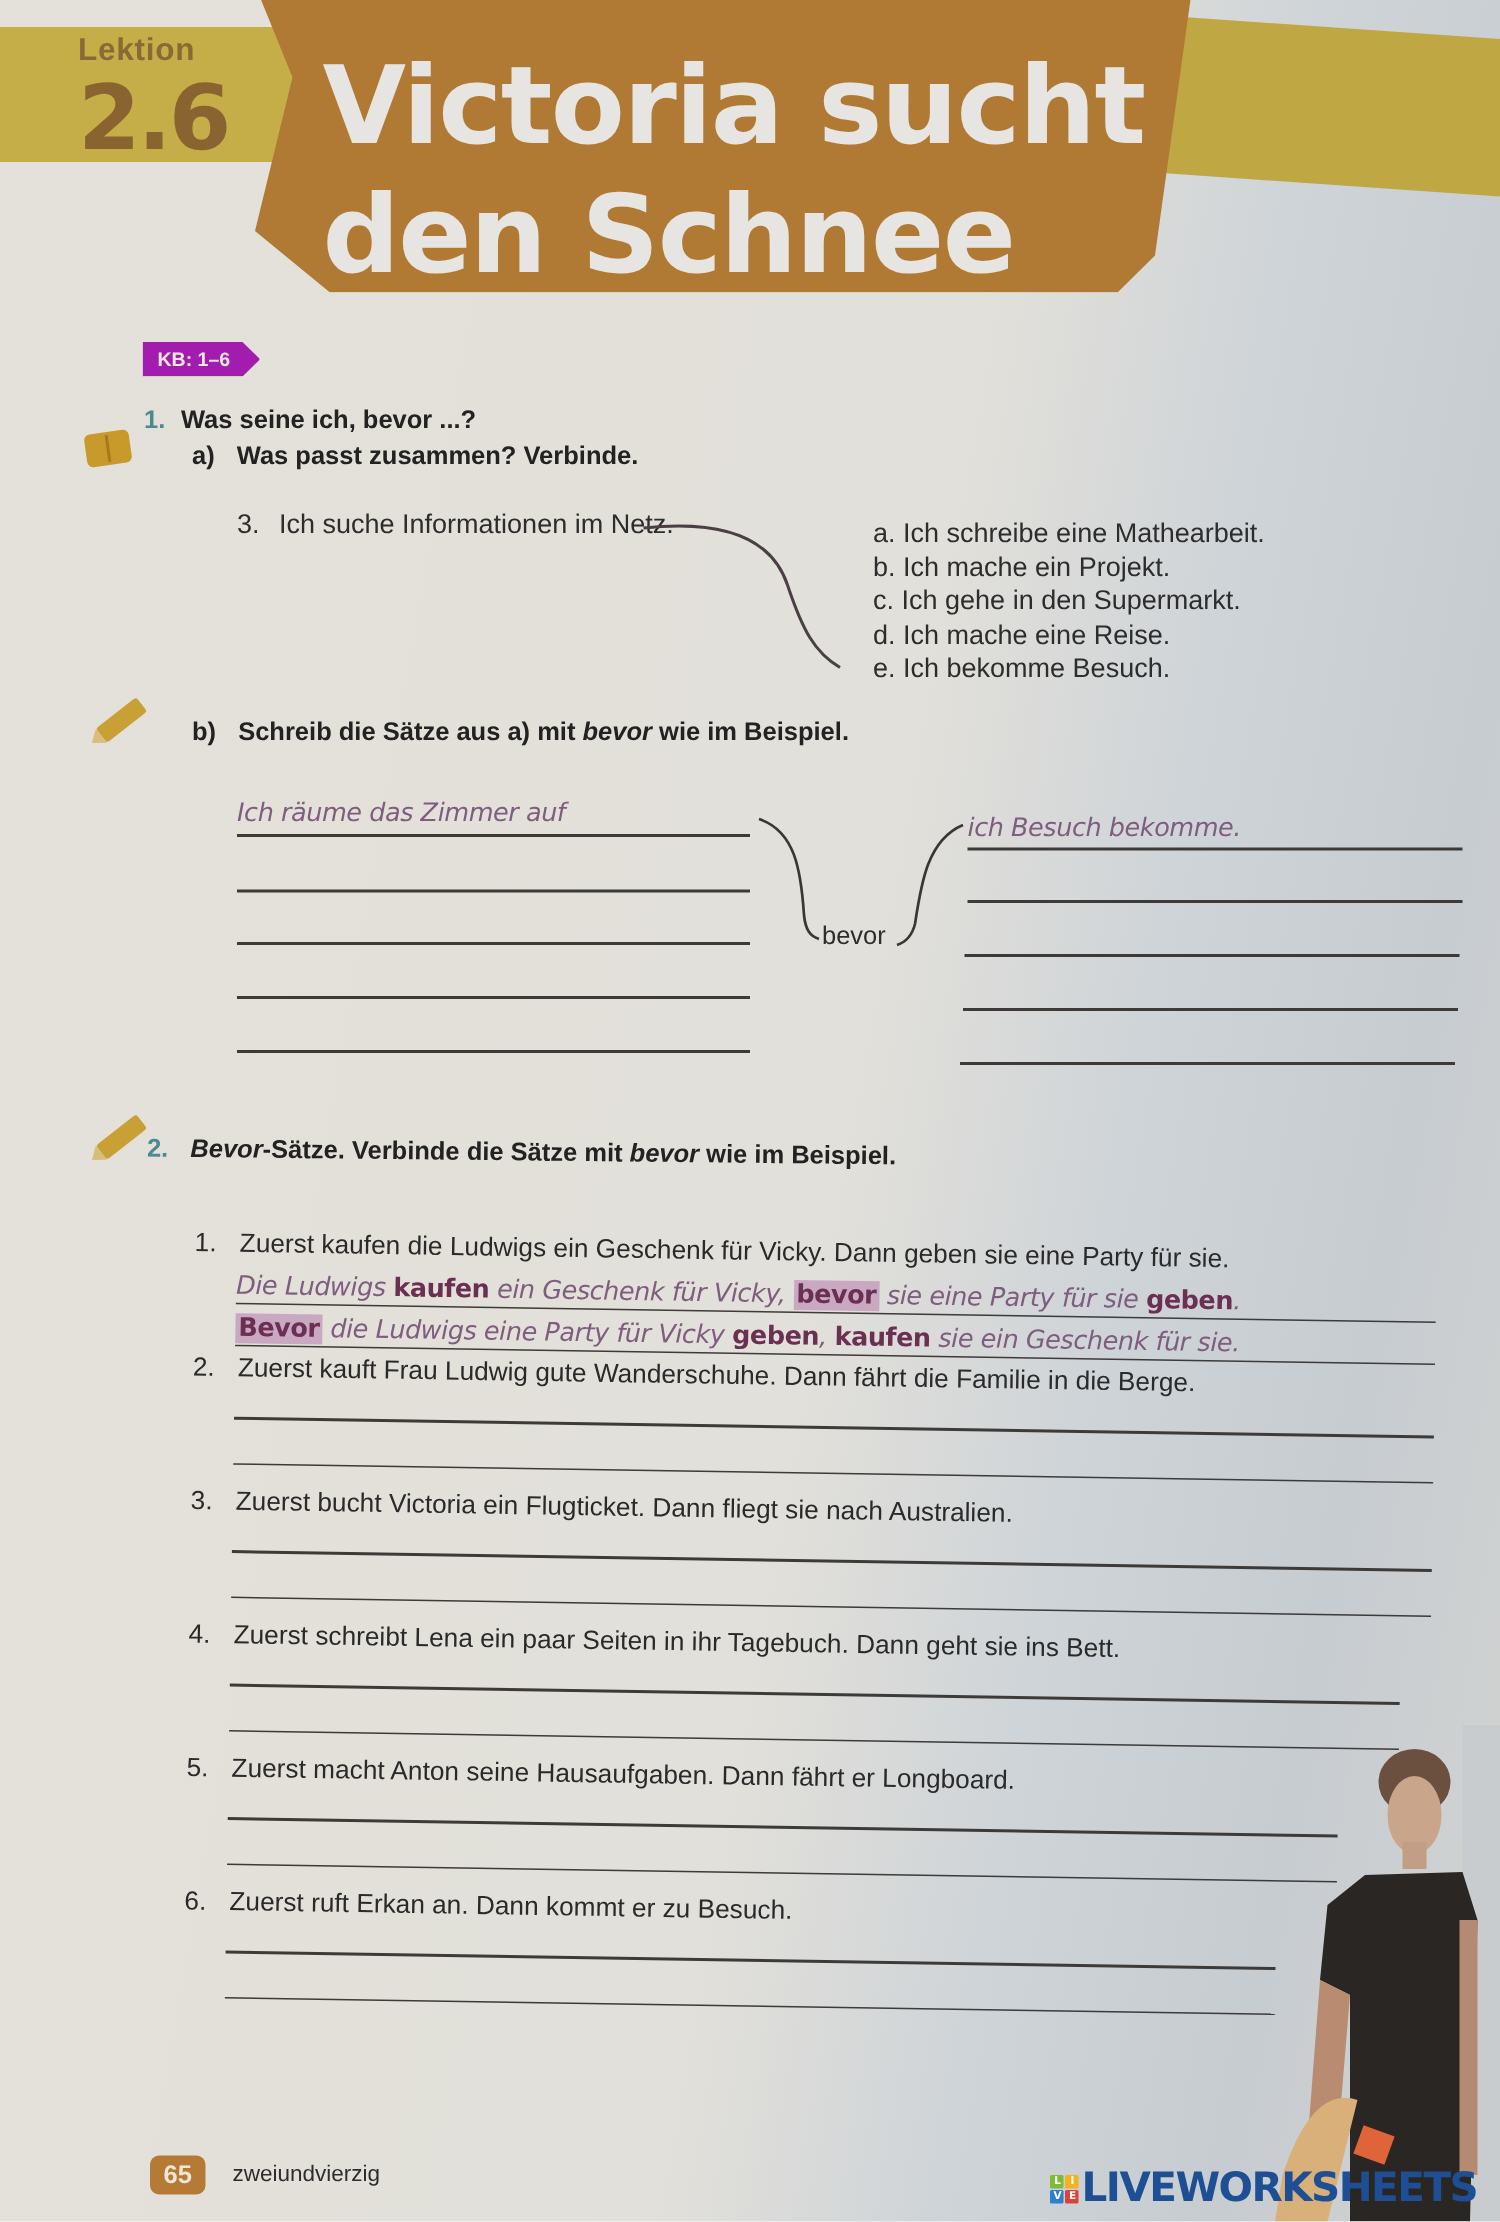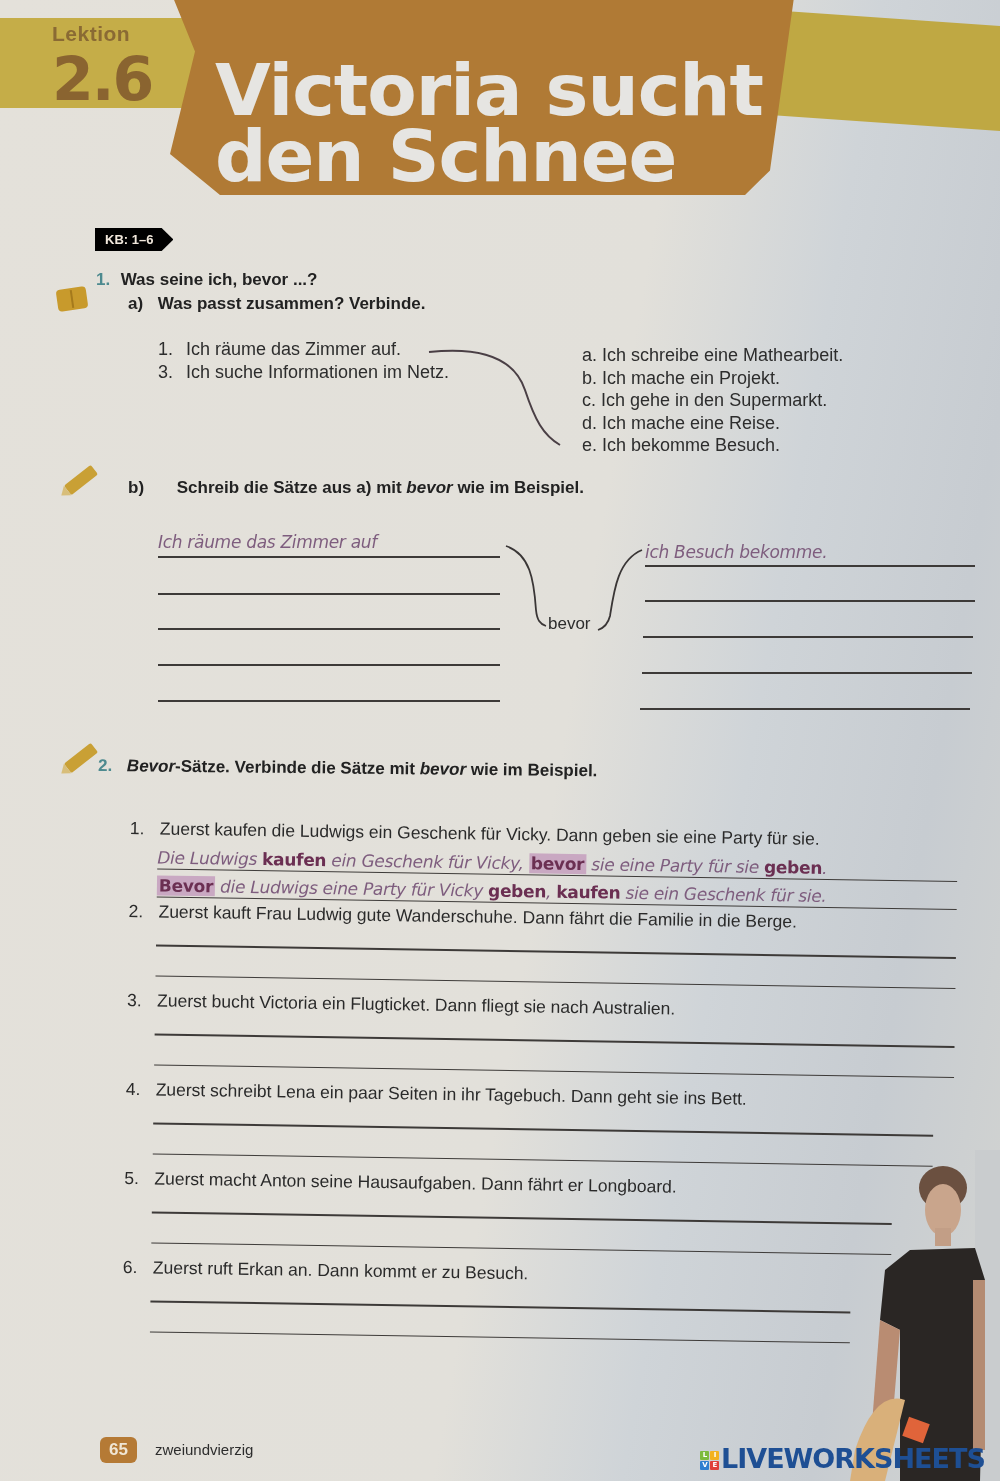--- a/index.html
+++ b/index.html
@@ -13,25 +13,25 @@
 
   
   .olive-band-left { left: 0; top: 18px; width: 200px; height: 90px; background: #c5ad48; }
   .olive-band-right { left: 770px; top: 10px; width: 240px; height: 105px; background: #bfa843;
     transform: skewY(4deg); transform-origin: left top; }
   .lektion-label { left: 52px; top: 22px; font-size: 21px; font-weight: bold; color: #8a6a34; letter-spacing: 0.5px; }
   .lektion-number { left: 52px; top: 44px; font-size: 60px; font-weight: 900; color: #8a6430; font-family: "DejaVu Sans", sans-serif; letter-spacing: -2px; }
   .title-box { left: 170px; top: -10px; width: 625px; height: 205px; background: #b07a35;
     clip-path: polygon(0 0, 100% 0, 96% 88%, 92% 100%, 8% 100%, 0 80%, 4% 30%); border-radius: 0 0 30px 30px; }
   .title-line { font-family: "DejaVu Sans", sans-serif; font-weight: 900; color: #e6e5e2; font-size: 72px; letter-spacing: -1px; line-height: 1; }
-  .title-l1 { left: 215px; top: 54px; }
+  .title-l1 { left: 215px; top: 34px; }
   .title-l2 { left: 215px; top: 120px; }
 
   
-  .kb-tag { left: 95px; top: 228px; background: #000000; color: #f1e8dc; font-size: 13px; font-weight: bold;
+  .kb-tag { left: 95px; top: 228px; background: #a21caf; color: #f1e8dc; font-size: 13px; font-weight: bold;
     padding: 4px 20px 4px 10px; clip-path: polygon(0 0, 85% 0, 100% 50%, 85% 100%, 0 100%); }
 
   
   .book-icon { left: 57px; top: 288px; width: 30px; height: 22px; background: #c89a2c; border-radius: 4px; transform: rotate(-8deg); }
   .book-icon::after { content: ""; position: absolute; left: 14px; top: 2px; width: 2px; height: 18px; background: #a57a1c; }
   .pencil-icon { width: 34px; height: 12px; background: #c9a035; border-radius: 2px; transform: rotate(-38deg); }
   .pencil-icon::before { content: ""; position: absolute; left: -8px; top: 0; border-right: 8px solid #d8be7a; border-top: 6px solid transparent; border-bottom: 6px solid transparent; }
 
   .ex-num { color: #4d8a8f; font-weight: bold; font-size: 17px; }
   .heading { font-weight: bold; font-size: 17px; color: #222; }
@@ -77,40 +77,39 @@
 <div class="abs" style="left:96px; top:270px;">
   <span class="ex-num">1.</span>
   <span class="heading" style="margin-left:6px;">Was seine ich, bevor ...?</span>
 </div>
 <div class="abs heading" style="left:128px; top:294px;">
   <span>a)</span>
   <span style="margin-left:10px;">Was passt zusammen? Verbinde.</span>
 </div>
 
 <div class="abs list" style="left:158px; top:338px;">
-  <div><span class="n">1.</span><span>Ich räume das Zimmer auf.</span></div>
   <div><span class="n">3.</span><span>Ich suche Informationen im Netz.</span></div>
 </div>
 
 <svg class="abs" style="left:425px; top:340px;" width="160" height="110">
   <path d="M4 12 C 60 6, 90 20, 100 50 C 110 80, 118 95, 135 105" stroke="#4a3f45" stroke-width="2" fill="none"></path>
 </svg>
 
 <div class="abs list" style="left:582px; top:344px;">
   <div><span>a.</span> <span>Ich schreibe eine Mathearbeit.</span></div>
   <div><span>b.</span> <span>Ich mache ein Projekt.</span></div>
   <div><span>c.</span> <span>Ich gehe in den Supermarkt.</span></div>
   <div><span>d.</span> <span>Ich mache eine Reise.</span></div>
   <div><span>e.</span> <span>Ich bekomme Besuch.</span></div>
 </div>
 
 <div class="abs pencil-icon" style="left:64px; top:474px;"></div>
 <div class="abs heading" style="left:128px; top:478px;">
   <span>b)</span>
-  <span style="margin-left:28px;text-align:right;">Schreib die Sätze aus a) mit </span><em>bevor</em><span> wie im Beispiel.</span>
+  <span style="margin-left:10px;text-align:right;">Schreib die Sätze aus a) mit </span><em>bevor</em><span> wie im Beispiel.</span>
 </div>
 
 <div class="abs hand" style="left:158px; top:532px;">Ich räume das Zimmer auf</div>
 <div class="line" style="left:158px; top:556px; width:342px;"></div>
 <div class="line" style="left:158px; top:593px; width:342px;"></div>
 <div class="line" style="left:158px; top:628px; width:342px;"></div>
 <div class="line" style="left:158px; top:664px; width:342px;"></div>
 <div class="line" style="left:158px; top:700px; width:342px;"></div>
 
 <svg class="abs" style="left:500px; top:540px;" width="150" height="100">

